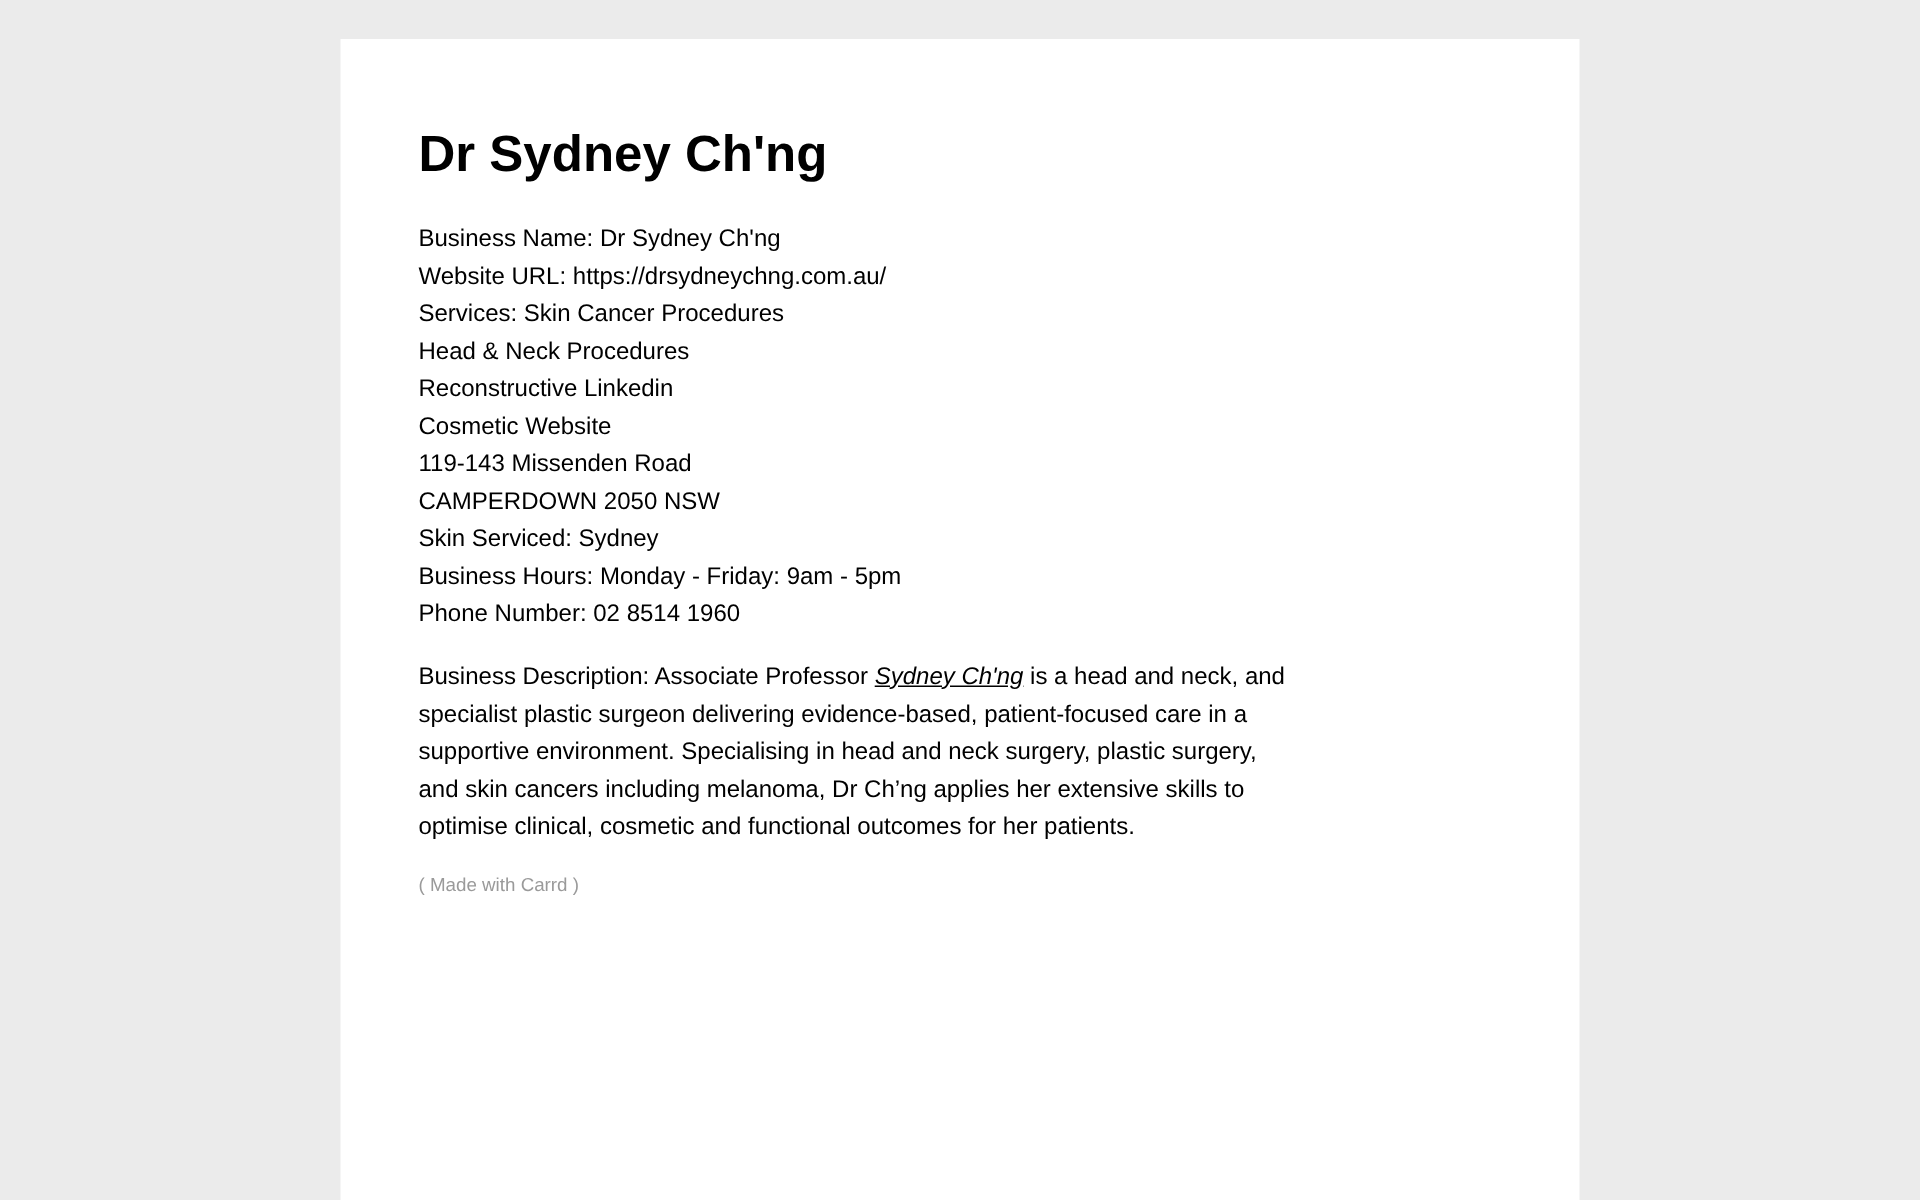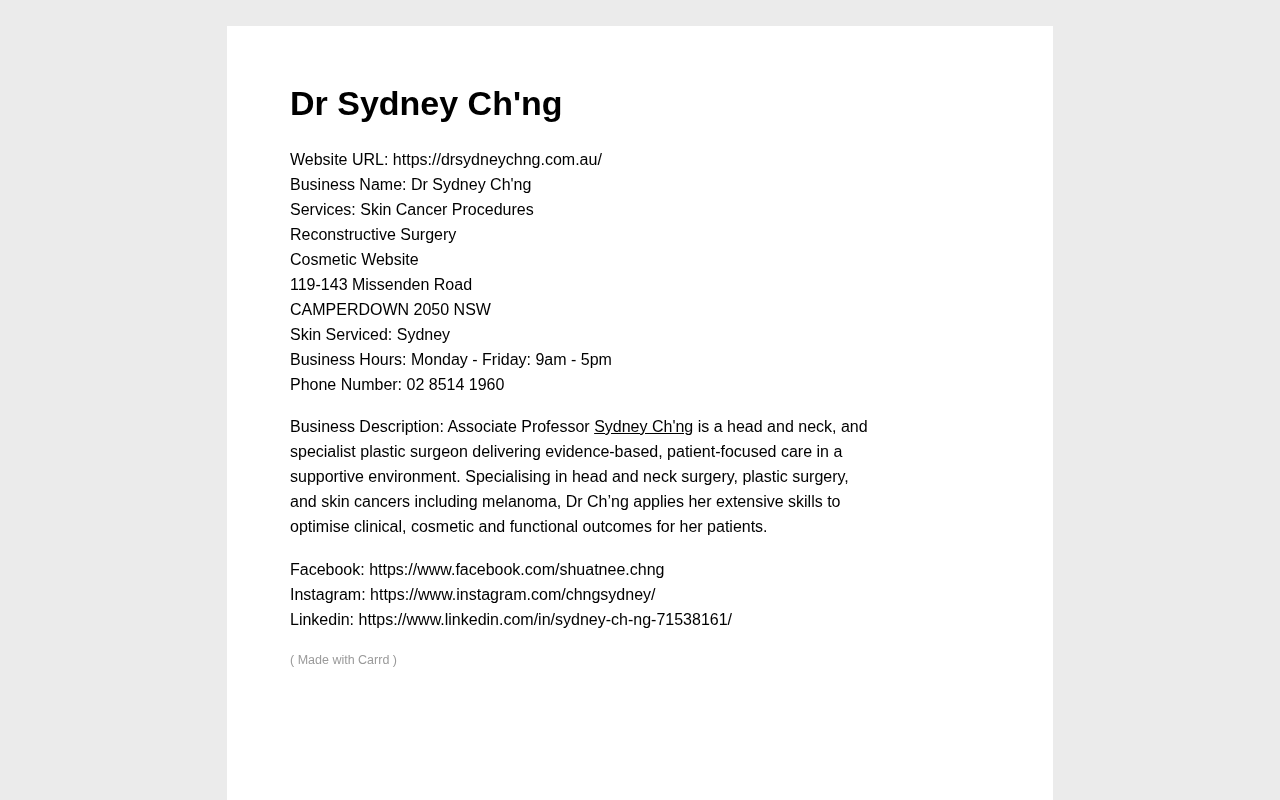--- a/index.html
+++ b/index.html
@@ -9,21 +9,20 @@
     overflow: hidden;
     background: #ebebeb;
     font-family: "Liberation Sans", sans-serif;
     color: #000000;
   }
   .card {
     width: 826px;
     height: 774px;
     margin: 26px auto 0 auto;
     background: #ffffff;
-    padding-left: 11px;
   }
   .inner {
     width: 582px;
     margin-left: 52px;
     padding-top: 57px;
   }
   h1.page-title {
     font-size: 34px;
     font-weight: bold;
     line-height: 1.2;
@@ -34,20 +33,21 @@
     font-size: 16px;
     line-height: 25px;
   }
   .info-block { margin-bottom: 17px; }
   .description { margin-bottom: 18px; }
   .social-block { margin-bottom: 20px; }
   .desc-link {
     color: #000000;
     text-decoration: underline;
     cursor: pointer;
+    font-style: italic;
   }
   .footer {
     margin-top: 2px;
     font-size: 12.5px;
     line-height: 1.4;
     color: #9a9a9a;
   }
   .footer a {
     color: #9a9a9a;
     text-decoration: none;
@@ -56,36 +56,32 @@
 </style>
 </head>
 <body>
 
 <div class="card">
   <div class="inner">
 
     <h1 class="page-title">Dr Sydney Ch'ng</h1>
 
     <div class="body-text info-block">
+      <div>Business Name: Dr Sydney Ch'ng</div>
       <div>Website URL: https://drsydneychng.com.au/</div>
-      <div>Business Name: Dr Sydney Ch'ng</div>
       <div>Services: Skin Cancer Procedures</div>
-      <div>Reconstructive Surgery</div>
+      <div>Head &amp; Neck Procedures</div>
+      <div>Reconstructive Linkedin</div>
       <div>Cosmetic Website</div>
       <div>119-143 Missenden Road</div>
       <div>CAMPERDOWN 2050 NSW</div>
       <div>Skin Serviced: Sydney</div>
       <div>Business Hours: Monday - Friday: 9am - 5pm</div>
       <div>Phone Number: 02 8514 1960</div>
     </div>
 
     <p class="body-text description"><span>Business Description: Associate Professor </span><a class="desc-link">Sydney Ch'ng</a><span> is a head and neck, and specialist plastic surgeon delivering evidence-based, patient-focused care in a supportive environment. Specialising in head and neck surgery, plastic surgery, and skin cancers including melanoma, Dr Ch’ng applies her extensive skills to optimise clinical, cosmetic and functional outcomes for her patients.</span></p>
 
-    <div class="body-text social-block">
-      <div>Facebook: https://www.facebook.com/shuatnee.chng</div>
-      <div>Instagram: https://www.instagram.com/chngsydney/</div>
-      <div>Linkedin: https://www.linkedin.com/in/sydney-ch-ng-71538161/</div>
-    </div>
 
     <div class="footer"><span>( </span><a>Made with Carrd</a><span> )</span></div>
 
   </div>
 </div>
 
 </body></html>

